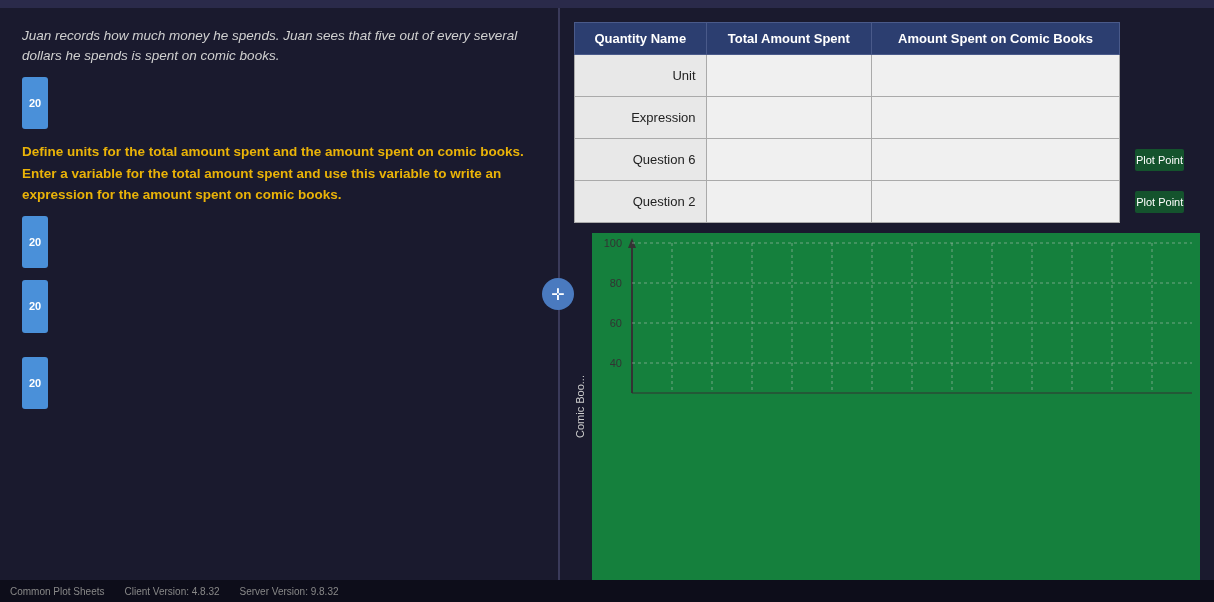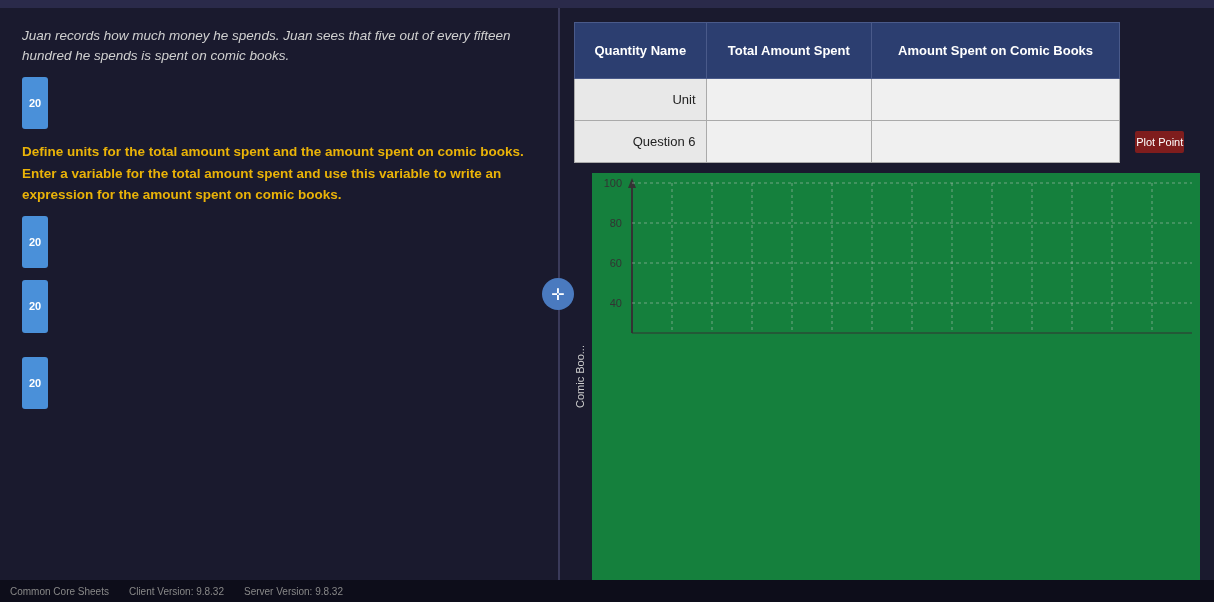--- a/index.html
+++ b/index.html
@@ -104,21 +104,21 @@
     .data-table {
       width: 100%;
       border-collapse: collapse;
       font-size: 13px;
     }
 
     .data-table th {
       background: #2c3e70;
       color: white;
       text-align: center;
-      padding: 20px 12px;
+      padding: 8px 12px;
       border: 1px solid #4a5a8a;
       font-weight: bold;
       font-size: 13px;
     }
 
     .data-table td {
       background: #f0f0f0;
       color: #222;
       text-align: center;
       padding: 13px 12px;
@@ -130,21 +130,21 @@
     .data-table td.row-label {
       background: #e8e8e8;
       text-align: right;
       font-weight: normal;
       font-size: 13px;
       color: #222;
       padding-right: 10px;
     }
 
     .plot-btn {
-      background: #7f1d1d;
+      background: #14532d;
       color: white;
       border: none;
       padding: 5px 1px;
       font-size: 11px;
       cursor: pointer;
       border-radius: 2px;
       white-space: nowrap;
     }
 
     .plot-btn-cell {
@@ -205,21 +205,21 @@
     }
   </style>
 </head>
 <body>
 
 <div class="top-bar"></div>
 
 <div class="main-content">
 
   <div class="left-panel">
-    <p class="intro-text">Juan records how much money he spends. Juan sees that five out of every fifteen hundred he spends is spent on comic books.</p>
+    <p class="intro-text">Juan records how much money he spends. Juan sees that five out of every several dollars he spends is spent on comic books.</p>
     <div class="badge">20</div>
 
     <p class="instruction-text">Define units for the total amount spent and the amount spent on comic books. Enter a variable for the total amount spent and use this variable to write an expression for the amount spent on comic books.</p>
     <div class="badge">20</div>
 
     <div class="question-section">
       <div class="badge">20</div>
     </div>
 
     <div class="question-section">
@@ -244,21 +244,35 @@
           </tr>
         </thead>
         <tbody>
           <tr>
             <td class="row-label">Unit</td>
             <td contenteditable="true" style=""></td>
             <td contenteditable="true" style=""></td>
             <td class="plot-btn-cell"></td>
           </tr>
           <tr>
+            <td class="row-label">Expression</td>
+            <td contenteditable="true" style=""></td>
+            <td contenteditable="true" style=""></td>
+            <td class="plot-btn-cell"></td>
+          </tr>
+          <tr>
             <td class="row-label">Question 6</td>
+            <td contenteditable="true" style=""></td>
+            <td contenteditable="true" style=""></td>
+            <td class="plot-btn-cell">
+              <button class="plot-btn">Plot Point</button>
+            </td>
+          </tr>
+          <tr>
+            <td class="row-label">Question 2</td>
             <td contenteditable="true" style=""></td>
             <td contenteditable="true" style=""></td>
             <td class="plot-btn-cell">
               <button class="plot-btn">Plot Point</button>
             </td>
           </tr>
         </tbody>
       </table>
     </div>
 
@@ -298,16 +312,16 @@
           <line x1="520" y1="10" x2="520" y2="160" stroke="#ccc" stroke-width="0.5" stroke-dasharray="3,3"></line>
           <line x1="560" y1="10" x2="560" y2="160" stroke="#ccc" stroke-width="0.5" stroke-dasharray="3,3"></line>
         </svg>
       </div>
     </div>
 
   </div>
 </div>
 
 <div class="bottom-bar">
-  <span>Common Core Sheets</span>
-  <span>Client Version: 9.8.32</span>
+  <span>Common Plot Sheets</span>
+  <span>Client Version: 4.8.32</span>
   <span>Server Version: 9.8.32</span>
 </div>
 
 </body></html>

